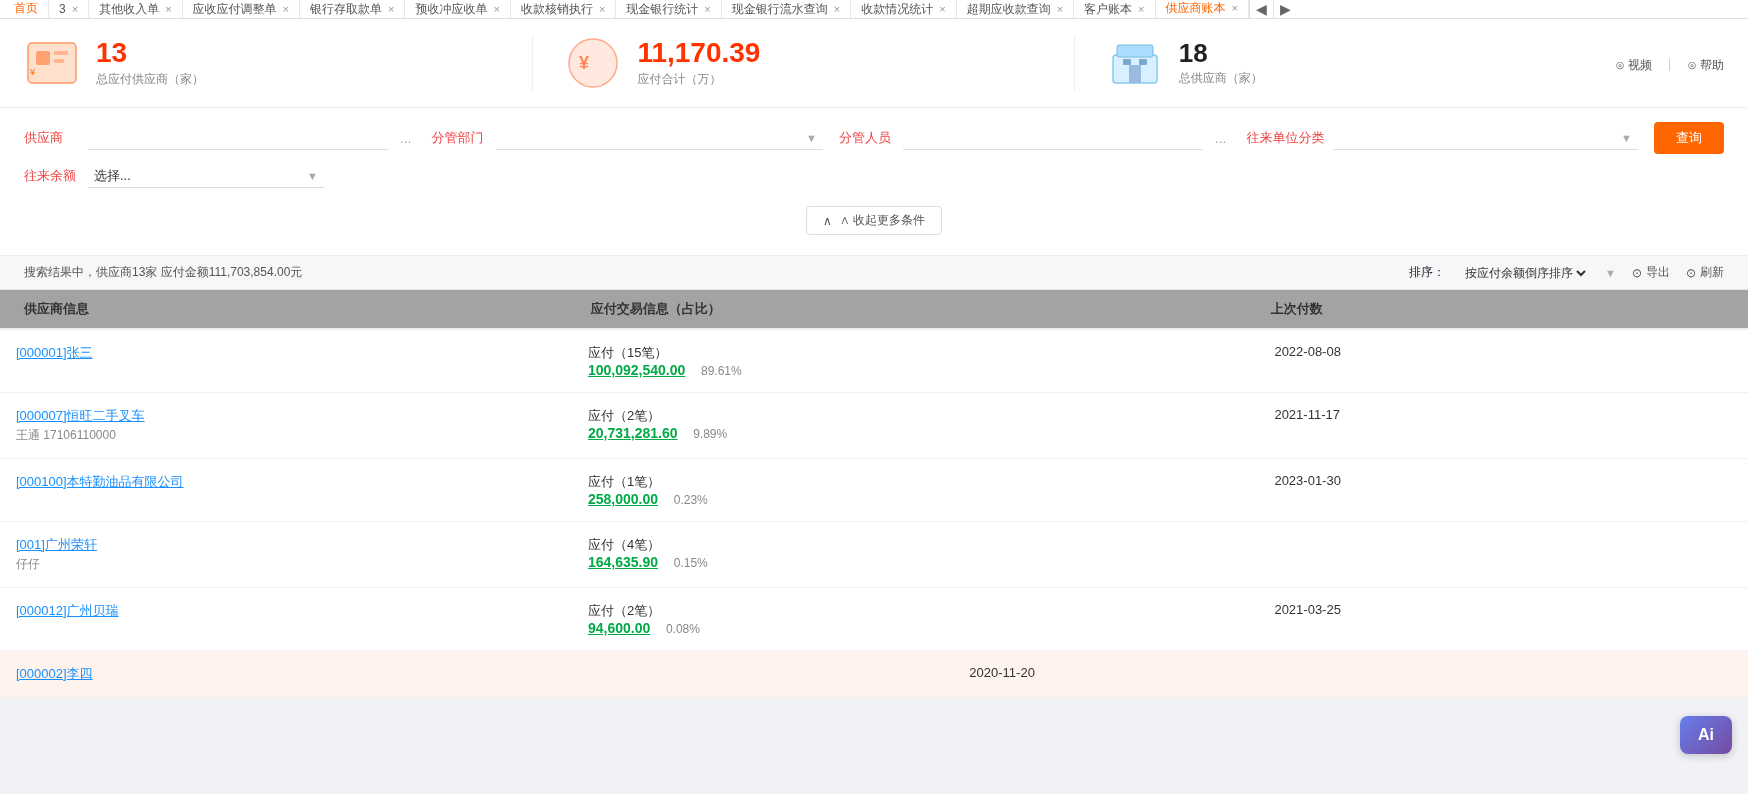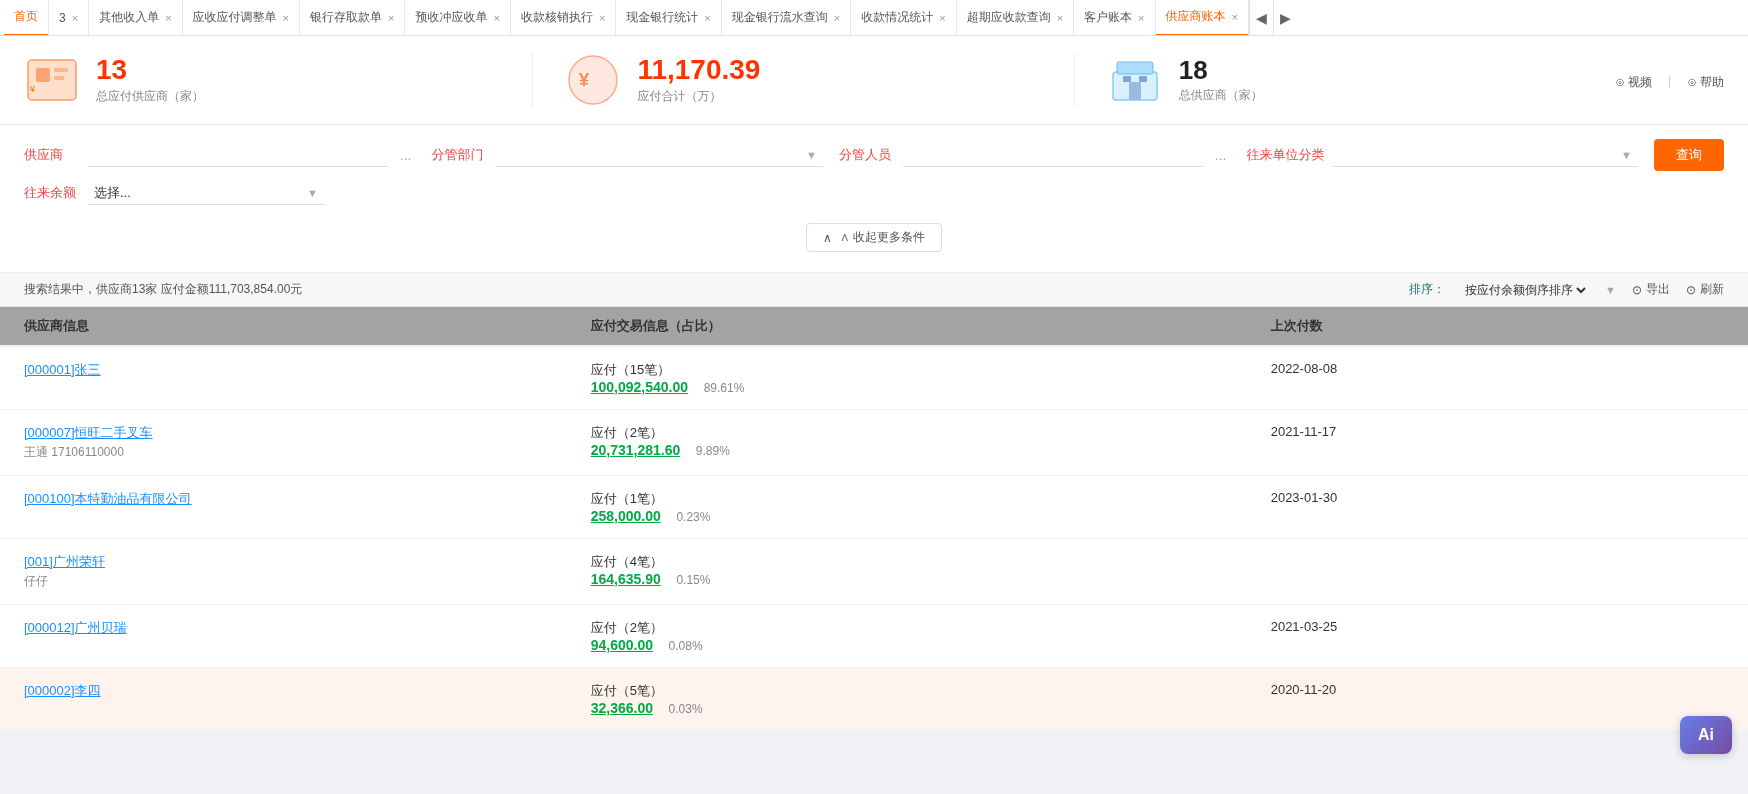--- a/index.html
+++ b/index.html
@@ -4,21 +4,21 @@
   <style>
     * { box-sizing: border-box; margin: 0; padding: 0; }
     body { font-family: "Microsoft YaHei", "SimHei", Arial, sans-serif; font-size: 13px; background: #f0f2f5; color: #333; }
 
     
     .top-nav {
       display: flex;
       align-items: center;
       background: #fff;
       border-bottom: 1px solid #e0e0e0;
-      height: 36px;
+      height: 19px;
       padding: 0 4px;
       overflow: hidden;
     }
     .nav-tab {
       display: flex;
       align-items: center;
       padding: 0 10px;
       height: 36px;
       font-size: 12px;
       color: #555;
@@ -204,21 +204,21 @@
       font-size: 12px;
       color: #555;
     }
     .results-right {
       display: flex;
       align-items: center;
       gap: 16px;
       font-size: 12px;
       color: #555;
     }
-    .sort-label { color: #0f766e; }
+    .sort-label { color: #0f172a; }
     .sort-select {
       border: none;
       background: transparent;
       font-size: 12px;
       color: #333;
       cursor: pointer;
       outline: none;
     }
     .action-btn {
       display: flex;
@@ -241,21 +241,21 @@
       font-weight: bold;
       color: #333;
       background: #a3a3a3;
     }
     .col-supplier { flex: 2.5; }
     .col-transaction { flex: 3; }
     .col-lastpay { flex: 2; }
 
     .table-row {
       display: flex;
-      padding: 14px 24px;
+      padding: 14px 16px;
       border-bottom: 1px solid #f0f0f0;
       align-items: flex-start;
       cursor: pointer;
     }
     .table-row.highlight { background: #fff3ee; }
 
     .supplier-link {
       color: #1890ff;
       text-decoration: underline;
       cursor: pointer;
@@ -553,23 +553,18 @@
         <span class="transaction-amount">94,600.00</span>
         <span class="transaction-pct">0.08%</span>
       </div>
       <div class="col-lastpay">2021-03-25</div>
     </div>
 
     <div class="table-row highlight">
       <div class="col-supplier">
         <div class="supplier-link">[000002]李四</div>
       </div>
-      <div class="col-transaction">
-        <div class="transaction-type">应付（5笔）</div>
-        <span class="transaction-amount">32,366.00</span>
-        <span class="transaction-pct">0.03%</span>
-      </div>
       <div class="col-lastpay">2020-11-20</div>
     </div>
   </div>
 </div>
 
 <div class="ai-btn">Ai</div>
 
 </body></html>

